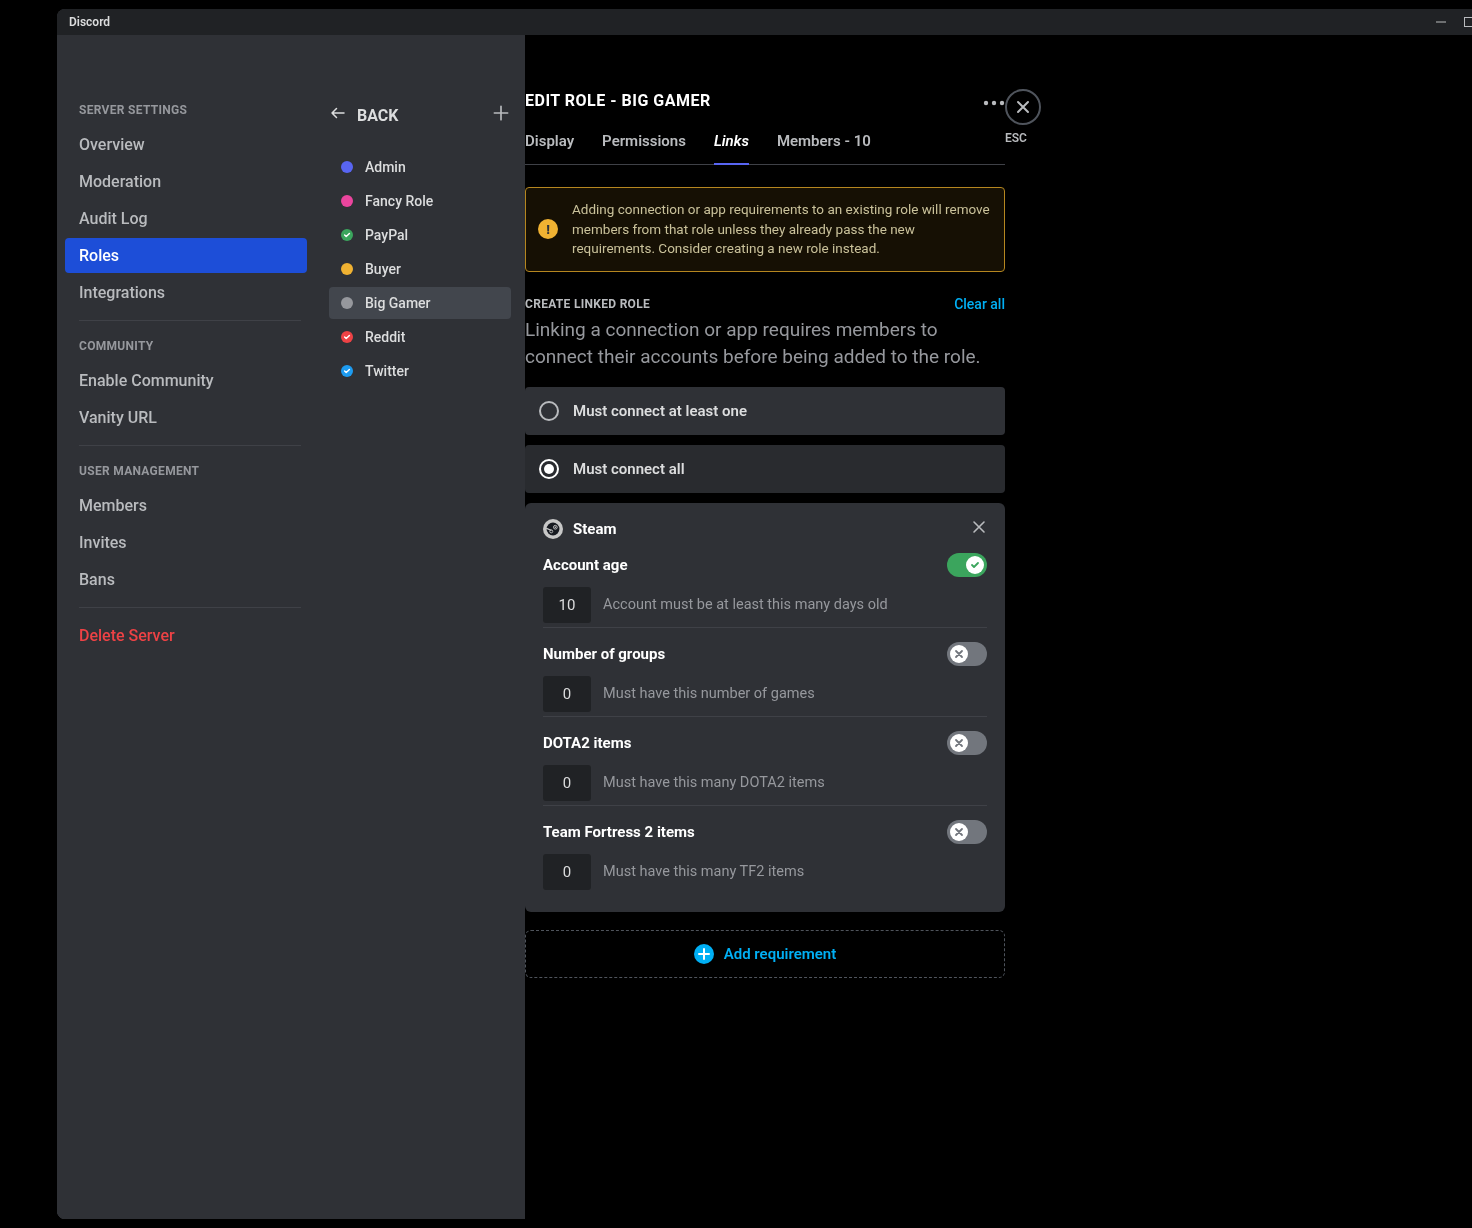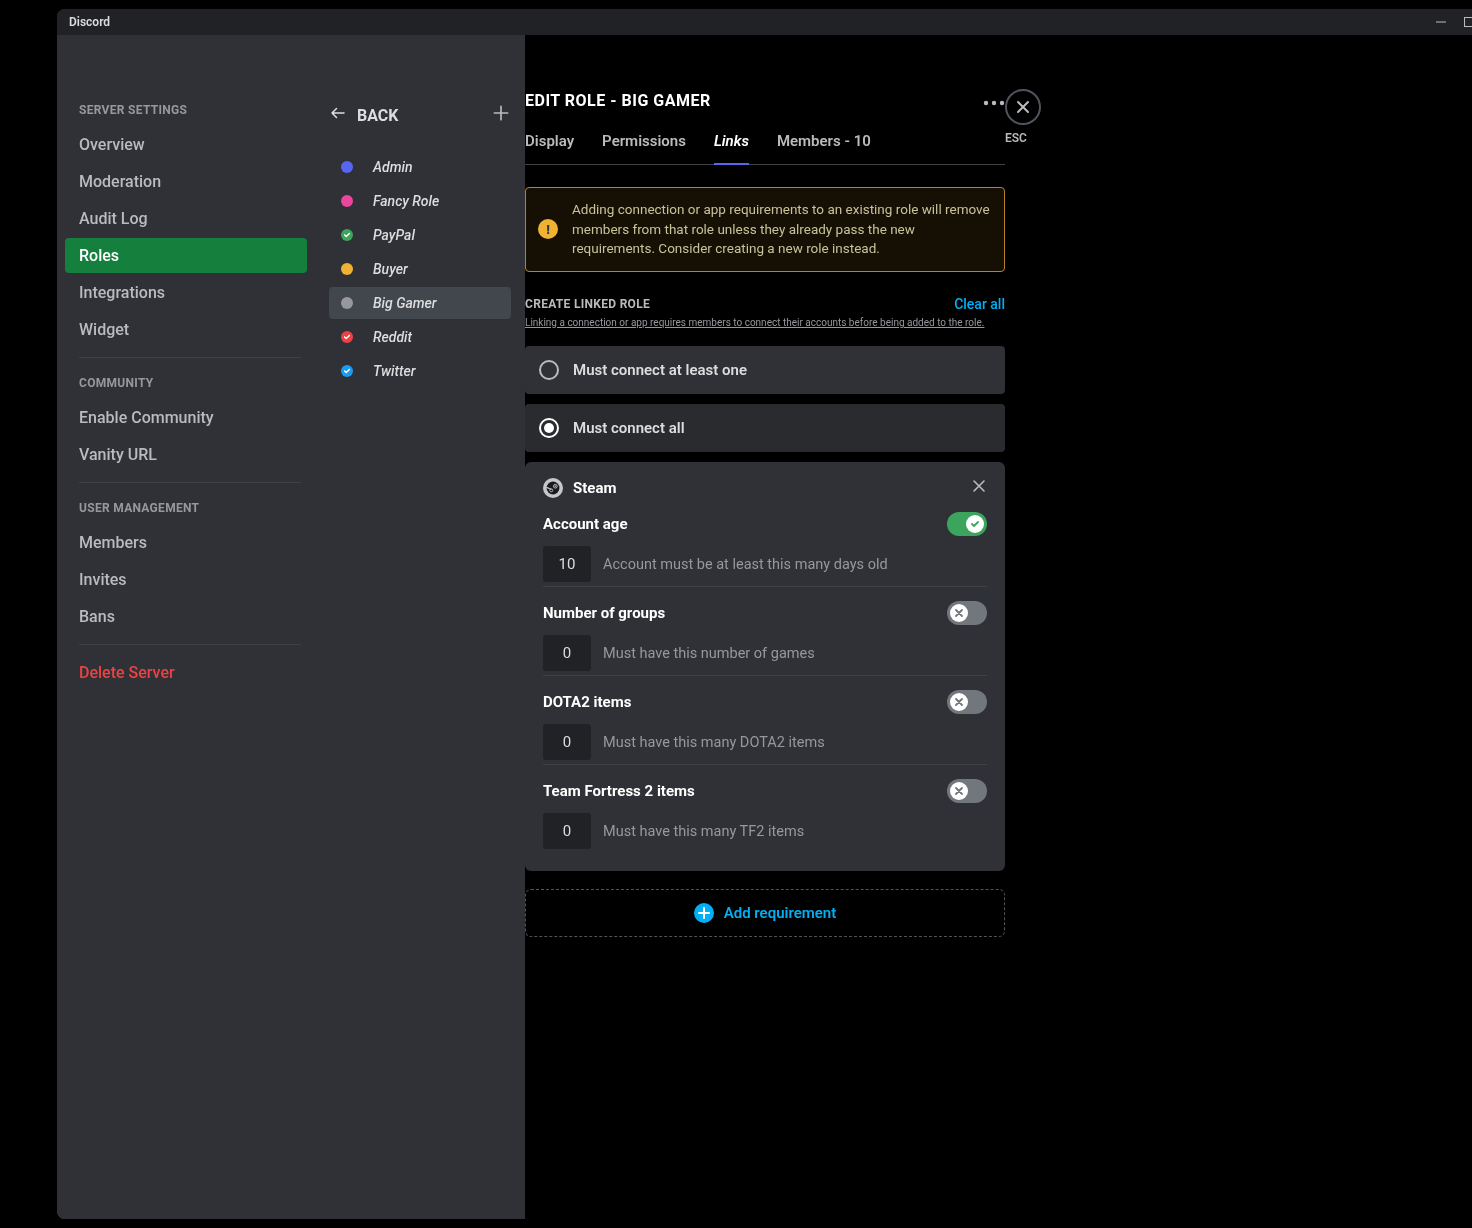--- a/index.html
+++ b/index.html
@@ -9,48 +9,48 @@
 .titlebar { height: 26px; background: #202225; display: flex; align-items: center; justify-content: space-between; padding: 0 8px 0 12px; }
 .titlebar .title { color: #dcddde; font-size: 12px; font-weight: 600; }
 .winbtns { display: flex; gap: 16px; align-items: center; }
 .winbtns svg { width: 12px; height: 12px; }
 .app { flex: 1; display: flex; background: #36393f; }
 .col-sidebar { width: 468px; background: #2f3136; display: flex; }
 .col-sidebar-left { width: 258px; padding: 60px 0 0 0; }
 .col-sidebar-right { flex: 1; background: #2f3136; padding: 68px 14px 0 14px; }
 .section-head { color: #96989d; font-size: 12px; font-weight: 700; letter-spacing: .3px; padding: 8px 14px 8px 14px; margin-left: 8px; }
 .nav-item { color: #b9bbbe; font-size: 16px; font-weight: 500; padding: 8px 14px; margin: 2px 8px; border-radius: 4px; display: block; cursor: pointer; }
-.nav-item.active { background: #15803d; color: #fff; }
+.nav-item.active { background: #1d4ed8; color: #fff; }
 .nav-sep { height: 1px; background: #3f4147; margin: 10px 14px 10px 22px; }
 .nav-danger { color: #ed4245; }
 .roles-head { display: flex; align-items: center; justify-content: space-between; margin-bottom: 24px; }
 .back { display: flex; align-items: center; gap: 10px; color: #dcddde; font-weight: 700; font-size: 16px; cursor: pointer; }
 .plus-btn { color: #b9bbbe; cursor: pointer; }
-.role-item { display: flex; align-items: center; gap: 20px; padding: 8px 12px; border-radius: 4px; margin: 2px 0; cursor: pointer; font-style: italic; }
+.role-item { display: flex; align-items: center; gap: 12px; padding: 8px 12px; border-radius: 4px; margin: 2px 0; cursor: pointer; }
 .role-item.active { background: #42464d; }
 .role-dot { width: 12px; height: 12px; border-radius: 50%; flex: none; }
 .role-dot.checkfill { display:flex; align-items:center; justify-content:center; }
 .role-name { color: #dcddde; font-size: 14px; font-weight: 500; }
 .col-main { flex: 1; background: #000000; display: flex; }
 .content { width: 480px; padding: 56px 0 40px 0; }
 .esc-col { width: 70px; padding-top: 54px; display:flex; flex-direction:column; align-items:flex-start; }
 .esc-circle { width: 36px; height: 36px; border: 2px solid #4f545c; border-radius: 50%; display:flex; align-items:center; justify-content:center; color:#b9bbbe; cursor:pointer; }
 .esc-label { color: #b9bbbe; font-size: 12px; font-weight: 600; margin-top: 6px; }
 .page-title { color: #fff; font-size: 16px; font-weight: 700; letter-spacing: .5px; margin-bottom: 22px; display:flex; align-items:center; justify-content:space-between; }
 .dots { color:#b9bbbe; cursor:pointer; }
 .tabs { display:flex; gap: 28px; border-bottom: 1px solid #3f4147; margin-bottom: 22px; }
 .tab { color:#b9bbbe; font-size: 15px; font-weight: 600; padding: 0 0 14px 0; cursor:pointer; position: relative; }
 .tab.active { color:#fff;font-style:italic; }
 .tab.active::after { content:""; position:absolute; left:0; right:0; bottom:-1px; height:2px; background:#5865f2; }
 .warn { border:1px solid #b5861f; background: rgba(181,134,31,.12); border-radius: 4px; padding: 12px 14px 12px 46px; color:#c9c19a; font-size: 13.5px; line-height: 1.45; position: relative; margin-bottom: 24px; }
 .warn .warn-icon { position:absolute; left:12px; top:50%; transform:translateY(-50%); width:20px; height:20px; border-radius:50%; background:#f0b232; display:flex; align-items:center; justify-content:center; color:#313338; font-weight:800; }
 .linked-head { display:flex; justify-content:space-between; align-items:center; margin-bottom:4px; }
 .linked-head .lh { color:#b9bbbe; font-size:12px; font-weight:700; letter-spacing:.3px; }
 .linked-head .clear { color:#00aff4; font-size:14px; font-weight:500; cursor:pointer; }
-.linked-desc { color:#96989d; font-size:10px; line-height:1.45; margin-bottom:16px;text-decoration:underline; }
+.linked-desc { color:#96989d; font-size:19px; line-height:1.45; margin-bottom:16px; }
 .radio-row { background:#2f3136; border-radius:4px; padding:14px 14px; display:flex; align-items:center; gap:14px; margin-bottom:10px; cursor:pointer; }
 .radio-row.sel { background:#292b2f; }
 .radio-outer { width:20px; height:20px; border:2px solid #b9bbbe; border-radius:50%; display:flex; align-items:center; justify-content:center; }
 .radio-row.sel .radio-outer { border-color:#fff; }
 .radio-inner { width:10px; height:10px; border-radius:50%; background:#fff; display:none; }
 .radio-row.sel .radio-inner { display:block; }
 .radio-label { color:#dcddde; font-weight:600; font-size:15px; }
 .card { background:#2f3136; border-radius:6px; margin-top:10px; padding: 0 18px 18px 18px; }
 .card-head { display:flex; align-items:center; justify-content:space-between; padding:16px 0 14px 0; }
 .card-head .left { display:flex; align-items:center; gap:10px; }
@@ -96,21 +96,20 @@
     <div class="app">
       <div class="col-sidebar">
         <div class="col-sidebar-left">
           <div class="section-head">SERVER SETTINGS</div>
           <div id="nav-settings">
               <div class="nav-item">Overview</div>
               <div class="nav-item">Moderation</div>
               <div class="nav-item">Audit Log</div>
               <div class="nav-item active">Roles</div>
               <div class="nav-item">Integrations</div>
-              <div class="nav-item">Widget</div>
             </div>
 
           <div class="nav-sep"></div>
           <div class="section-head">COMMUNITY</div>
           <div id="nav-community">
               <div class="nav-item">Enable Community</div>
               <div class="nav-item">Vanity URL</div>
             </div>
 
           <div class="nav-sep"></div>

